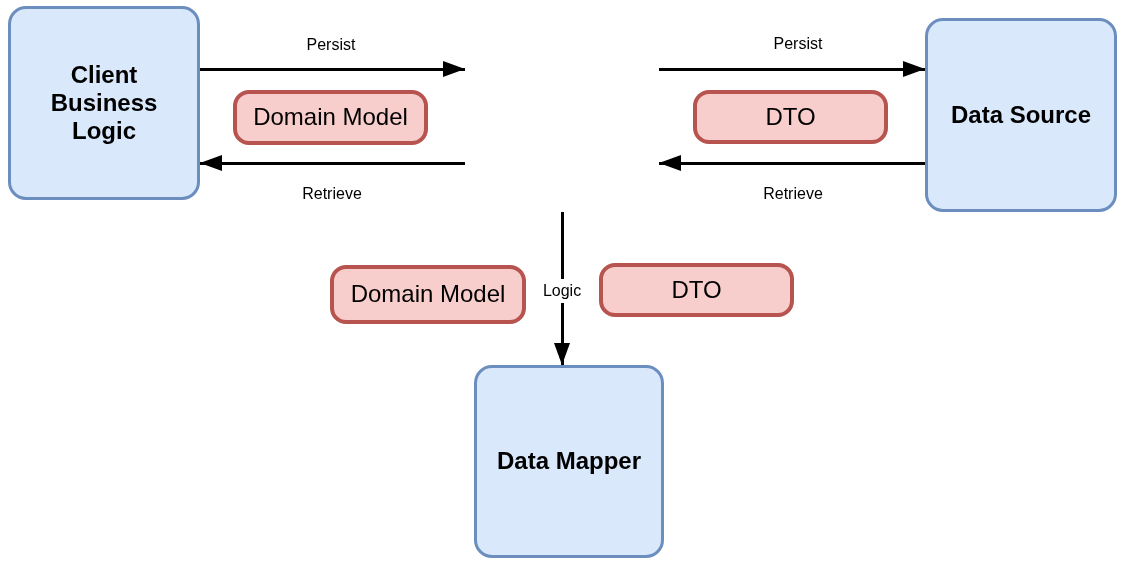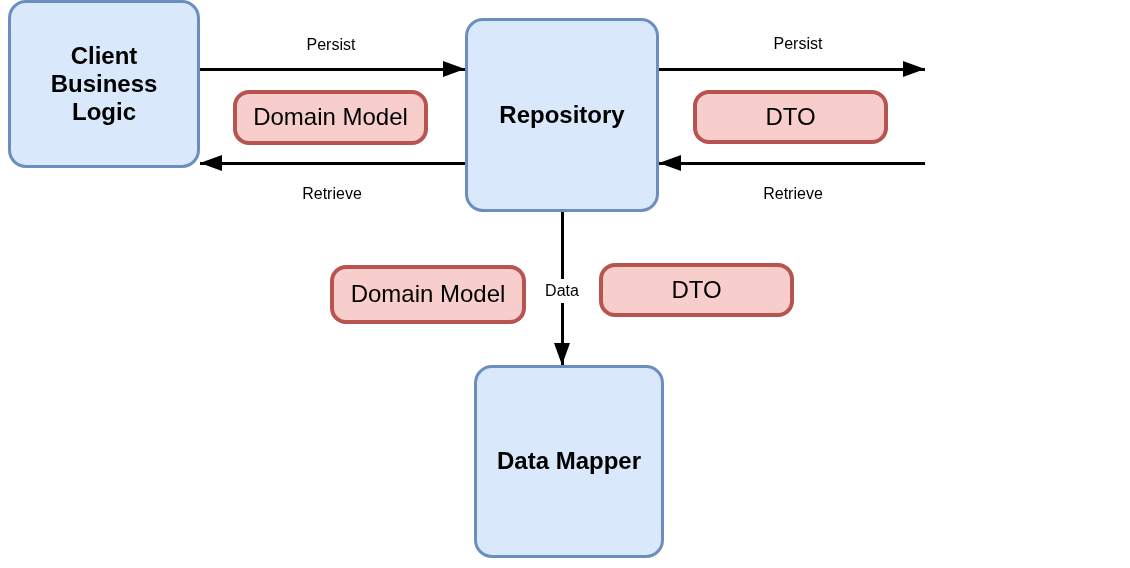--- a/index.html
+++ b/index.html
@@ -80,28 +80,28 @@
   .edge-label.on-line {
     background: #ffffff;
     padding: 3px 7px;
   }
 </style>
 </head>
 <body>
 
 <div id="canvas">
 
-  <div class="node" style="left:8px; top:0; width:192px; height:168px;">
+  <div class="node" style="left:8px; top:6px; width:192px; height:194px;">
     <span class="node-label narrow">Client Business Logic</span>
   </div>
 
-  <div class="node" style="left:465px; top:18px; width:194px; height:194px;">
-    <span class="node-label">Repository</span>
+
+  <div class="node" style="left:925px; top:18px; width:192px; height:194px;">
+    <span class="node-label">Data Source</span>
   </div>
-
 
   <div class="node" style="left:474px; top:365px; width:190px; height:193px;">
     <span class="node-label">Data Mapper</span>
   </div>
 
   <div class="edge-line-h" style="left:200px; top:67.5px; width:265px;"></div>
   <div class="ah ah-right" style="left:443px; top:61px;"></div>
   <div class="edge-label" style="left:331px; top:45px;">Persist</div>
 
   <div class="edge-line-h" style="left:200px; top:161.5px; width:265px;"></div>
@@ -111,21 +111,21 @@
   <div class="edge-line-h" style="left:659px; top:67.5px; width:266px;"></div>
   <div class="ah ah-right" style="left:903px; top:61px;"></div>
   <div class="edge-label" style="left:798px; top:44px;">Persist</div>
 
   <div class="edge-line-h" style="left:659px; top:161.5px; width:266px;"></div>
   <div class="ah ah-left" style="left:659px; top:155px;"></div>
   <div class="edge-label" style="left:793px; top:194px;">Retrieve</div>
 
   <div class="edge-line-v" style="left:560.5px; top:212px; height:153px;"></div>
   <div class="ah ah-down" style="left:554px; top:343px;"></div>
-  <div class="edge-label on-line" style="left:562px; top:291px;">Data</div>
+  <div class="edge-label on-line" style="left:562px; top:291px;">Logic</div>
 
   <div class="pill" style="left:233px; top:90px; width:195px; height:55px;">
     <span>Domain Model</span>
   </div>
 
   <div class="pill" style="left:693px; top:90px; width:195px; height:54px;">
     <span>DTO</span>
   </div>
 
   <div class="pill" style="left:330px; top:265px; width:196px; height:59px;">

